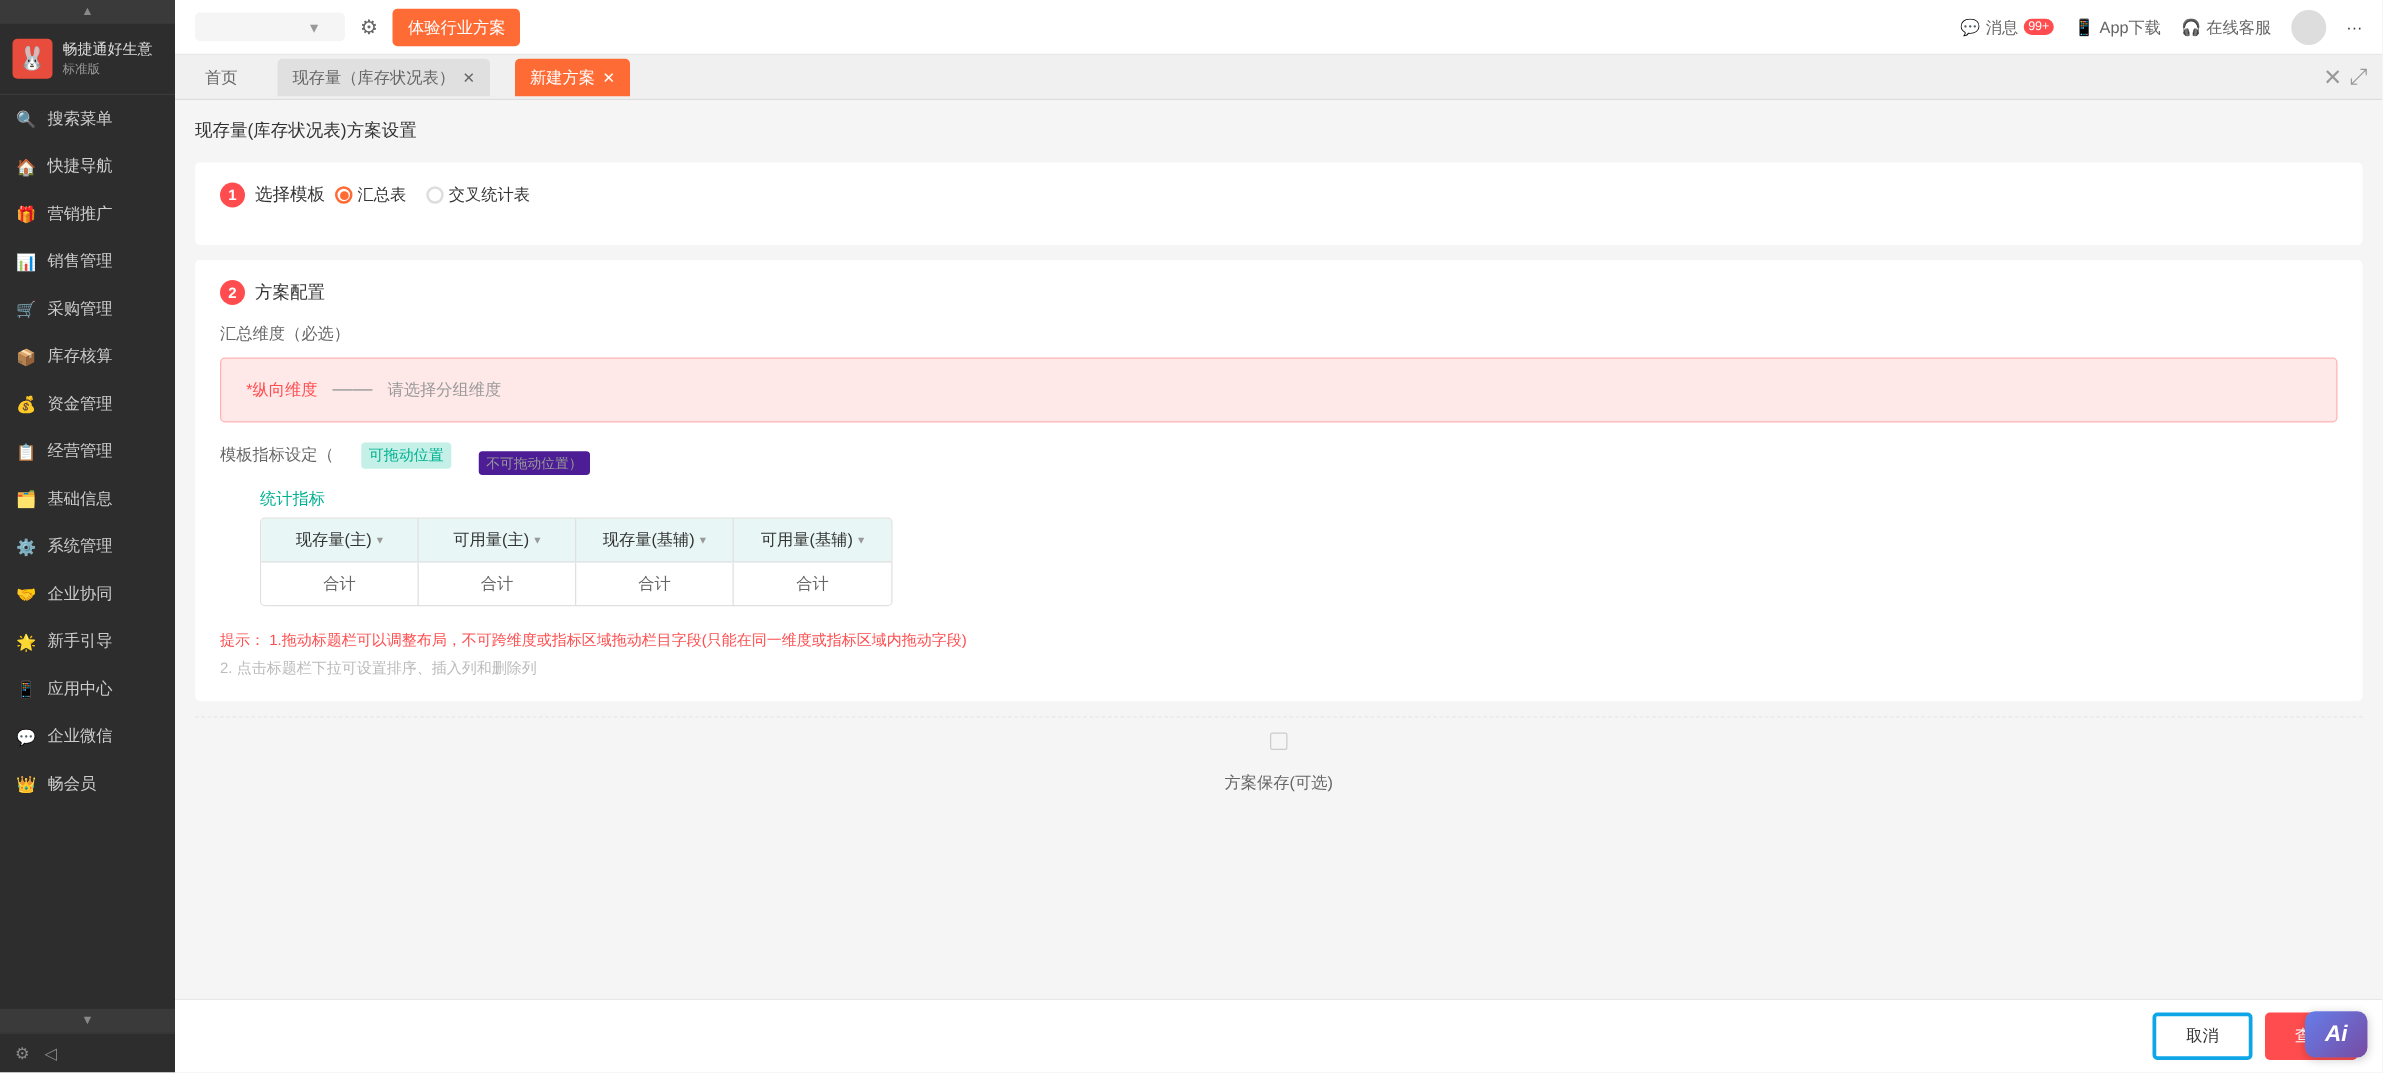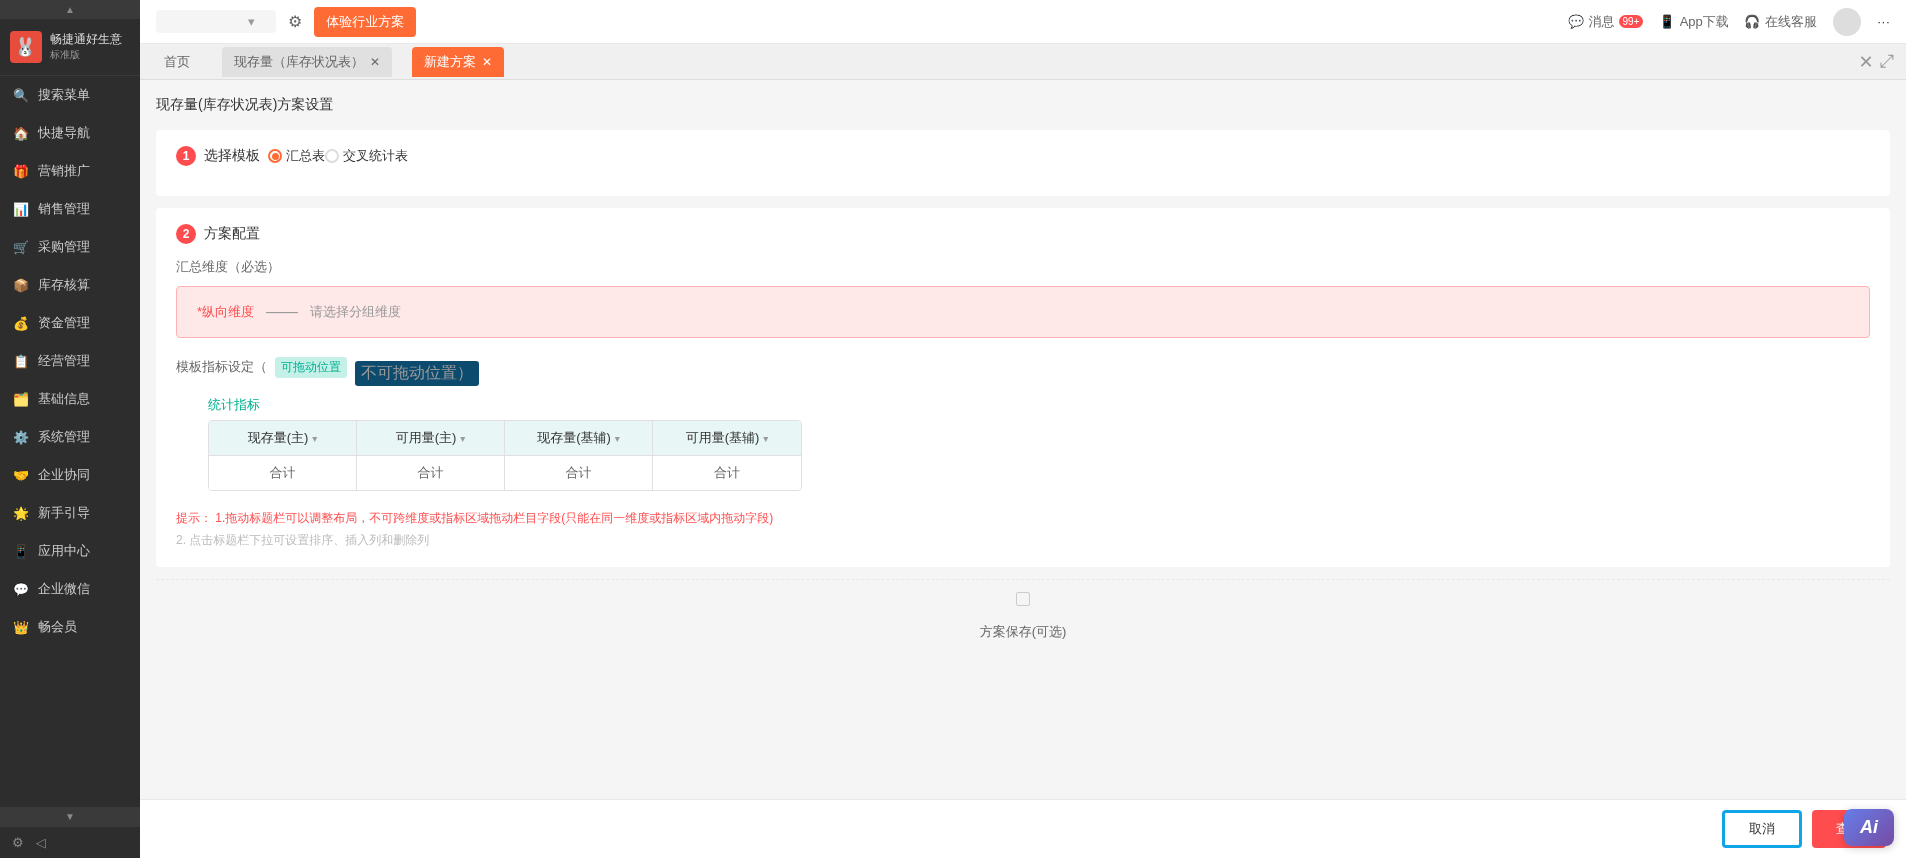--- a/index.html
+++ b/index.html
@@ -198,21 +198,21 @@
       width: 20px; height: 20px;
       background: #ff4d4f;
       color: white;
       border-radius: 50%;
       display: flex; align-items: center; justify-content: center;
       font-size: 12px; font-weight: bold; flex-shrink: 0;
     }
     .step-title { font-size: 14px; color: #333; font-weight: 500; }
 
     
-    .radio-group { display: flex; align-items: flex-start; }
+    .radio-group { display: flex; align-items: flex-start; gap: 16px; }
     .radio-item { display: flex; align-items: center; gap: 4px; cursor: pointer; font-size: 13px; color: #333; }
     .radio-circle {
       width: 14px; height: 14px;
       border-radius: 50%;
       border: 2px solid #ddd;
       display: flex; align-items: center; justify-content: center;
     }
     .radio-circle.checked { border-color: #ff6b35; }
     .radio-circle.checked::after {
       content: '';
@@ -231,45 +231,45 @@
       border-radius: 4px;
       padding: 16px 20px;
       margin-bottom: 10px;
       display: flex;
       align-items: center;
       gap: 12px;
     }
     .dimension-label { color: #ff4d4f; font-size: 13px; }
     .dimension-arrow { color: #999; font-size: 16px; }
     .dimension-placeholder { color: #999; font-size: 13px; }
-    .indicator-label { font-size: 13px; color: #666; margin-bottom: 10px; display: flex; align-items: center; gap: 8px; }
+    .indicator-label { font-size: 13px; color: #666; margin-bottom: 10px; display: flex; align-items: center; gap: 22px; }
     .draggable-badge {
       background: #c5f0e8;
       color: #00b090;
       border-radius: 3px;
       padding: 2px 6px;
       font-size: 12px;
     }
     .non-draggable-badge {
-      background: #0c4a6e;
+      background: #4c1d95;
       color: #999;
       border-radius: 3px;
       padding: 2px 6px;
-      font-size: 16px;
+      font-size: 11px;
       margin-top: 13px;
     }
 
     
     .stats-section { margin-bottom: 14px; margin-left: 32px; }
     .stats-section-title { font-size: 13px; color: #00b090; margin-bottom: 6px; }
     .stats-table { border: 1px solid #e0e0e0; border-radius: 4px; overflow: hidden; display: inline-block; }
     .stats-table-header { display: flex; background: #e8f7f5; }
     .stats-table-body { display: flex; background: white; }
     .stats-col {
-      width: 148px;
+      width: 126px;
       border-right: 1px solid #e0e0e0;
       text-align: center;
     }
     .stats-col:last-child { border-right: none; }
     .stats-header-cell {
       padding: 8px 12px;
       font-size: 13px;
       color: #333;
       display: flex;
       align-items: center;

